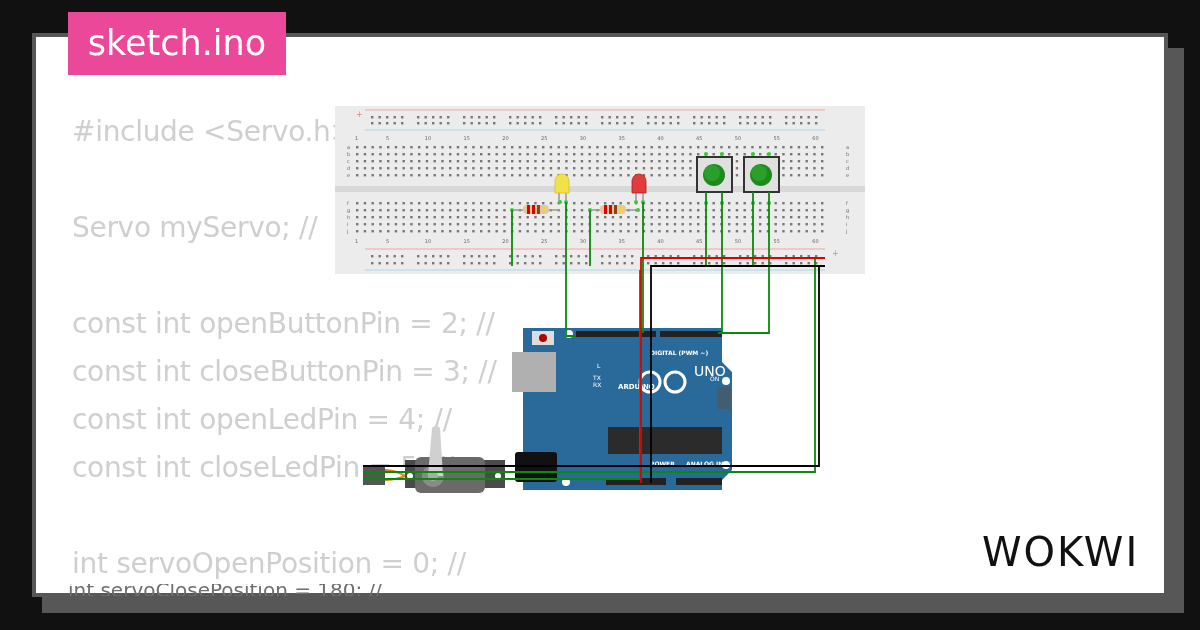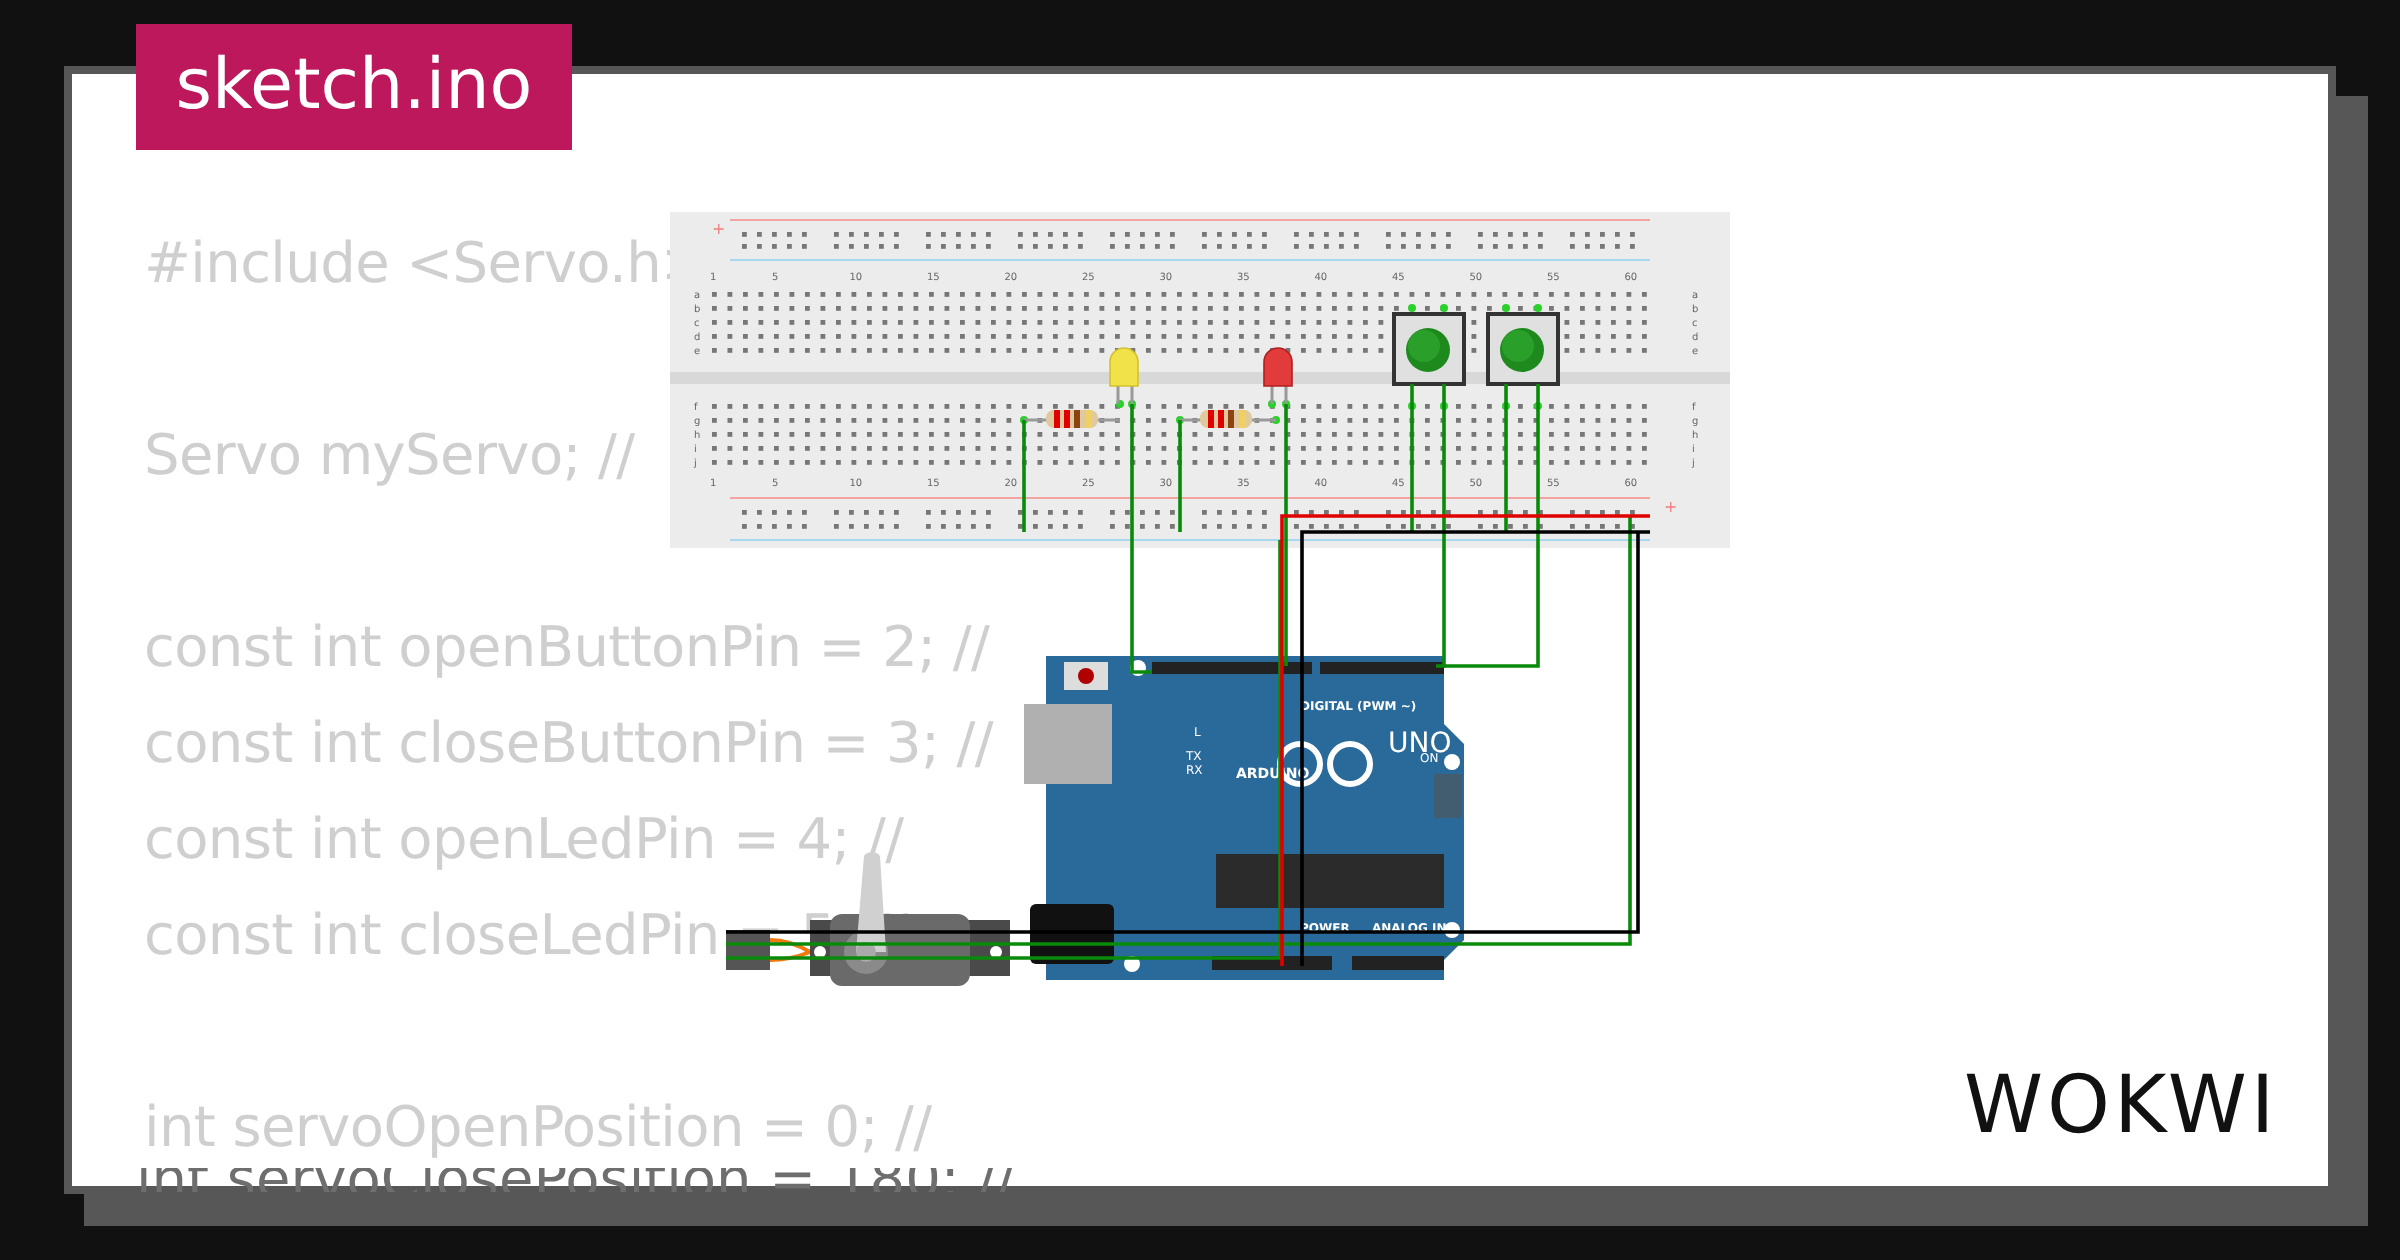--- a/index.html
+++ b/index.html
@@ -1,23 +1,23 @@
 <!DOCTYPE html>
 <html><head>
 <meta charset="utf-8">
 <style>
   html,body{margin:0;padding:0;}
   body{width:1200px;height:630px;background:#111111;position:relative;overflow:hidden;font-family:"DejaVu Sans",sans-serif;}
   .shadow{position:absolute;left:42px;top:48px;width:1142px;height:565px;background:#575757;}
   .card{position:absolute;left:32px;top:33px;width:1128px;height:556px;background:#ffffff;border:4px solid #575757;overflow:hidden;}
   .code{position:absolute;left:36px;top:71px;margin:0;font-family:"DejaVu Sans",sans-serif;font-size:28px;line-height:48px;color:#cfcfcf;white-space:pre;letter-spacing:-0.3px;}
   .code-line{display:block;height:48px;}
-  .overflow-line{position:absolute;left:68px;top:584px;font-family:"DejaVu Sans",sans-serif;font-size:28px;line-height:48px;color:#6e6e6e;white-space:pre;height:12px;overflow:hidden;}
+  .overflow-line{position:absolute;left:68px;top:584px;font-family:"DejaVu Sans",sans-serif;font-size:20px;line-height:48px;color:#6e6e6e;white-space:pre;height:12px;overflow:hidden;}
   .overflow-line span{position:relative;top:-18px;}
-  .tab{position:absolute;left:68px;top:12px;width:218px;height:63px;background:#be185d;color:#ffffff;font-family:"DejaVu Sans",sans-serif;font-size:35px;line-height:63px;text-align:center;}
+  .tab{position:absolute;left:68px;top:12px;width:218px;height:63px;background:#ec4899;color:#ffffff;font-family:"DejaVu Sans",sans-serif;font-size:35px;line-height:63px;text-align:center;}
   .diagram{position:absolute;left:0;top:0;width:1200px;height:630px;pointer-events:none;}
   .diagram *{pointer-events:auto;}
   .logo{position:absolute;left:978px;top:528px;width:172px;height:48px;}
 </style>
 </head>
 <body>
 
 <div class="shadow"></div>
 <div class="card">
   <pre class="code"><span class="code-line">#include &lt;Servo.h&gt;</span><span class="code-line"></span><span class="code-line">Servo myServo; //</span><span class="code-line"></span><span class="code-line">const int openButtonPin = 2; //</span><span class="code-line">const int closeButtonPin = 3; //</span><span class="code-line">const int openLedPin = 4; //</span><span class="code-line">const int closeLedPin = 5; //</span><span class="code-line"></span><span class="code-line">int servoOpenPosition = 0; //</span></pre>

